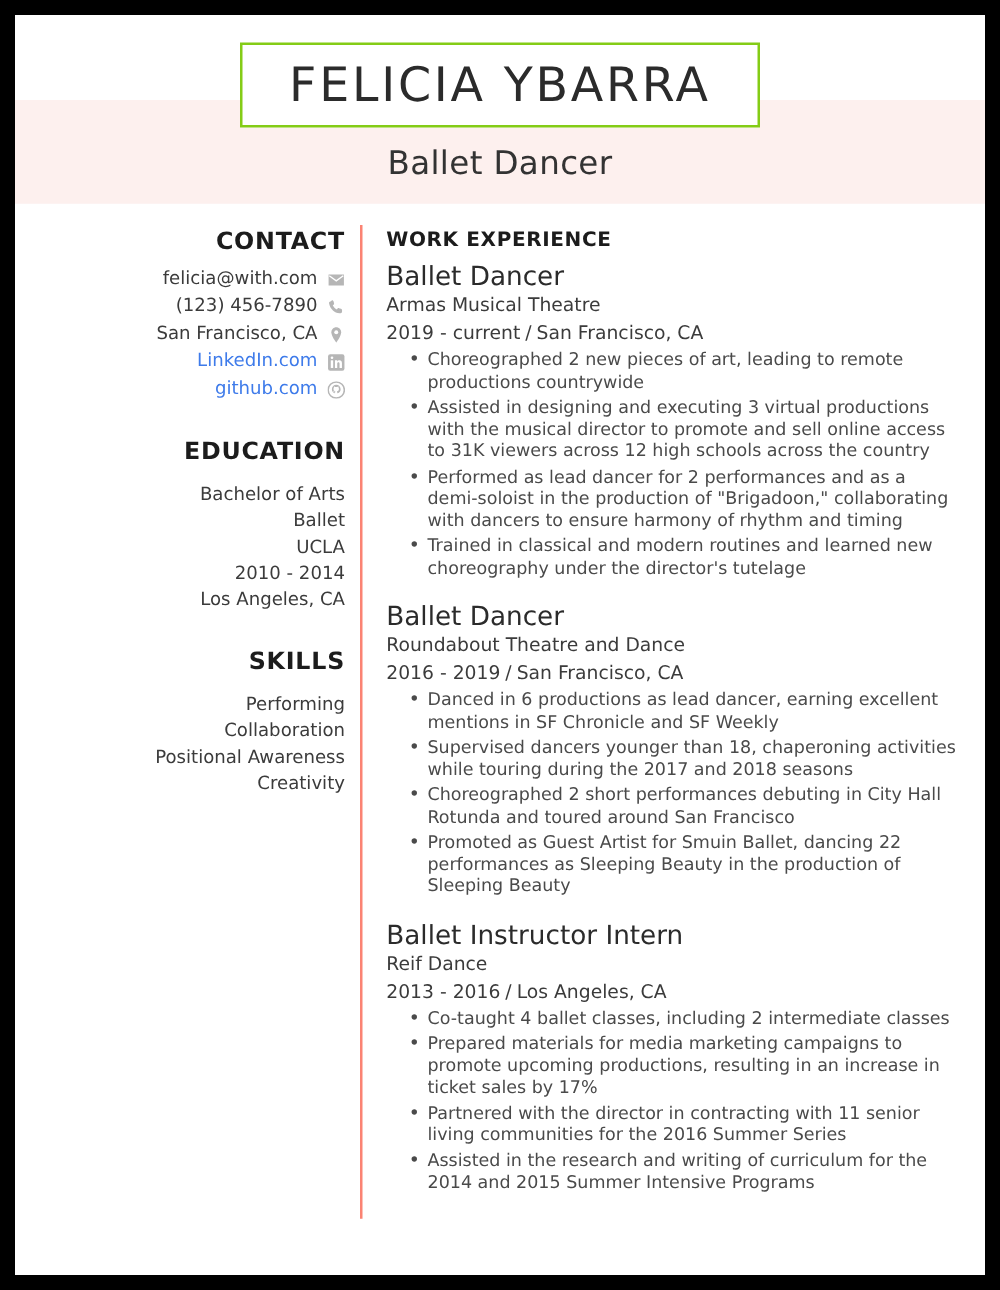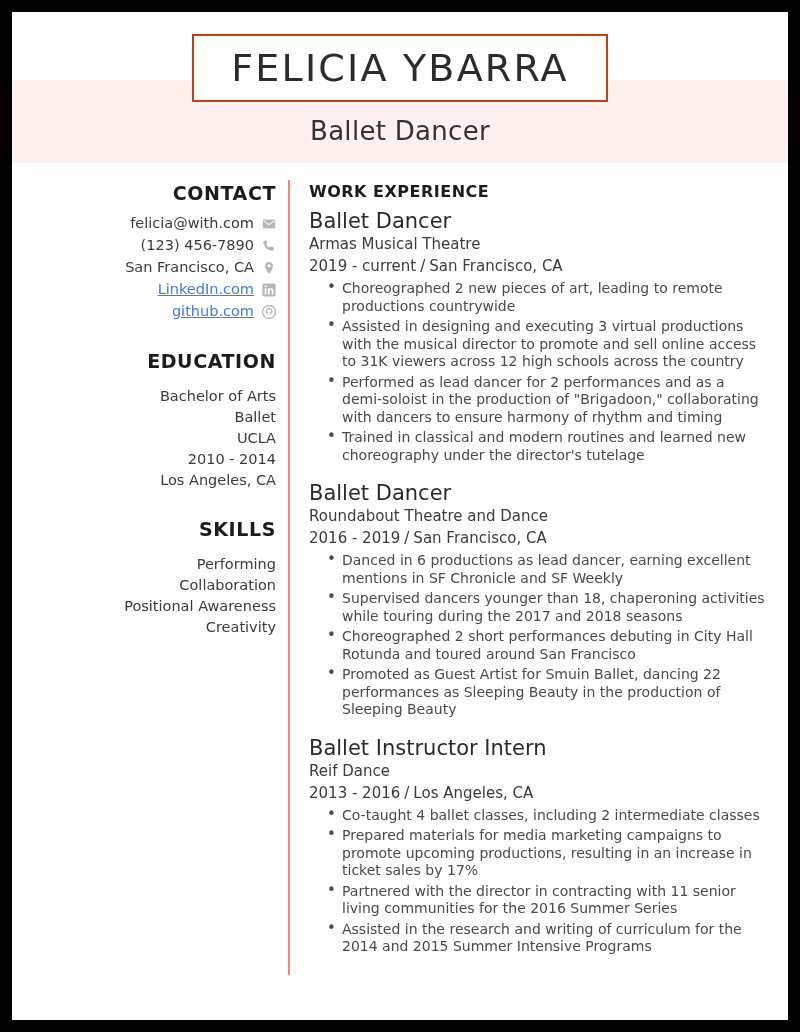--- a/index.html
+++ b/index.html
@@ -31,21 +31,21 @@
     background: #fdf0ee;
   }
 
   .name-box {
     position: absolute;
     left: 180px;
     top: 22px;
     width: 416px;
     height: 68px;
     background: #ffffff;
-    border: 2px solid #c2410c;
+    border: 2px solid #84cc16;
     display: flex;
     align-items: center;
     justify-content: center;
     z-index: 3;
   }
 
   .name-text {
     font-size: 38px;
     font-weight: 400;
     letter-spacing: 2.2px;
@@ -106,21 +106,20 @@
   }
 
   .contact-text {
     font-size: 14.5px;
     color: #3b3b3b;
     line-height: 19px;
   }
 
   .contact-text.link {
     color: #3e7bea;
-    text-decoration: underline;
   }
 
   .ico {
     width: 14px;
     height: 14px;
     flex: 0 0 14px;
     display: block;
     fill: #b6b6b6;
   }
 

